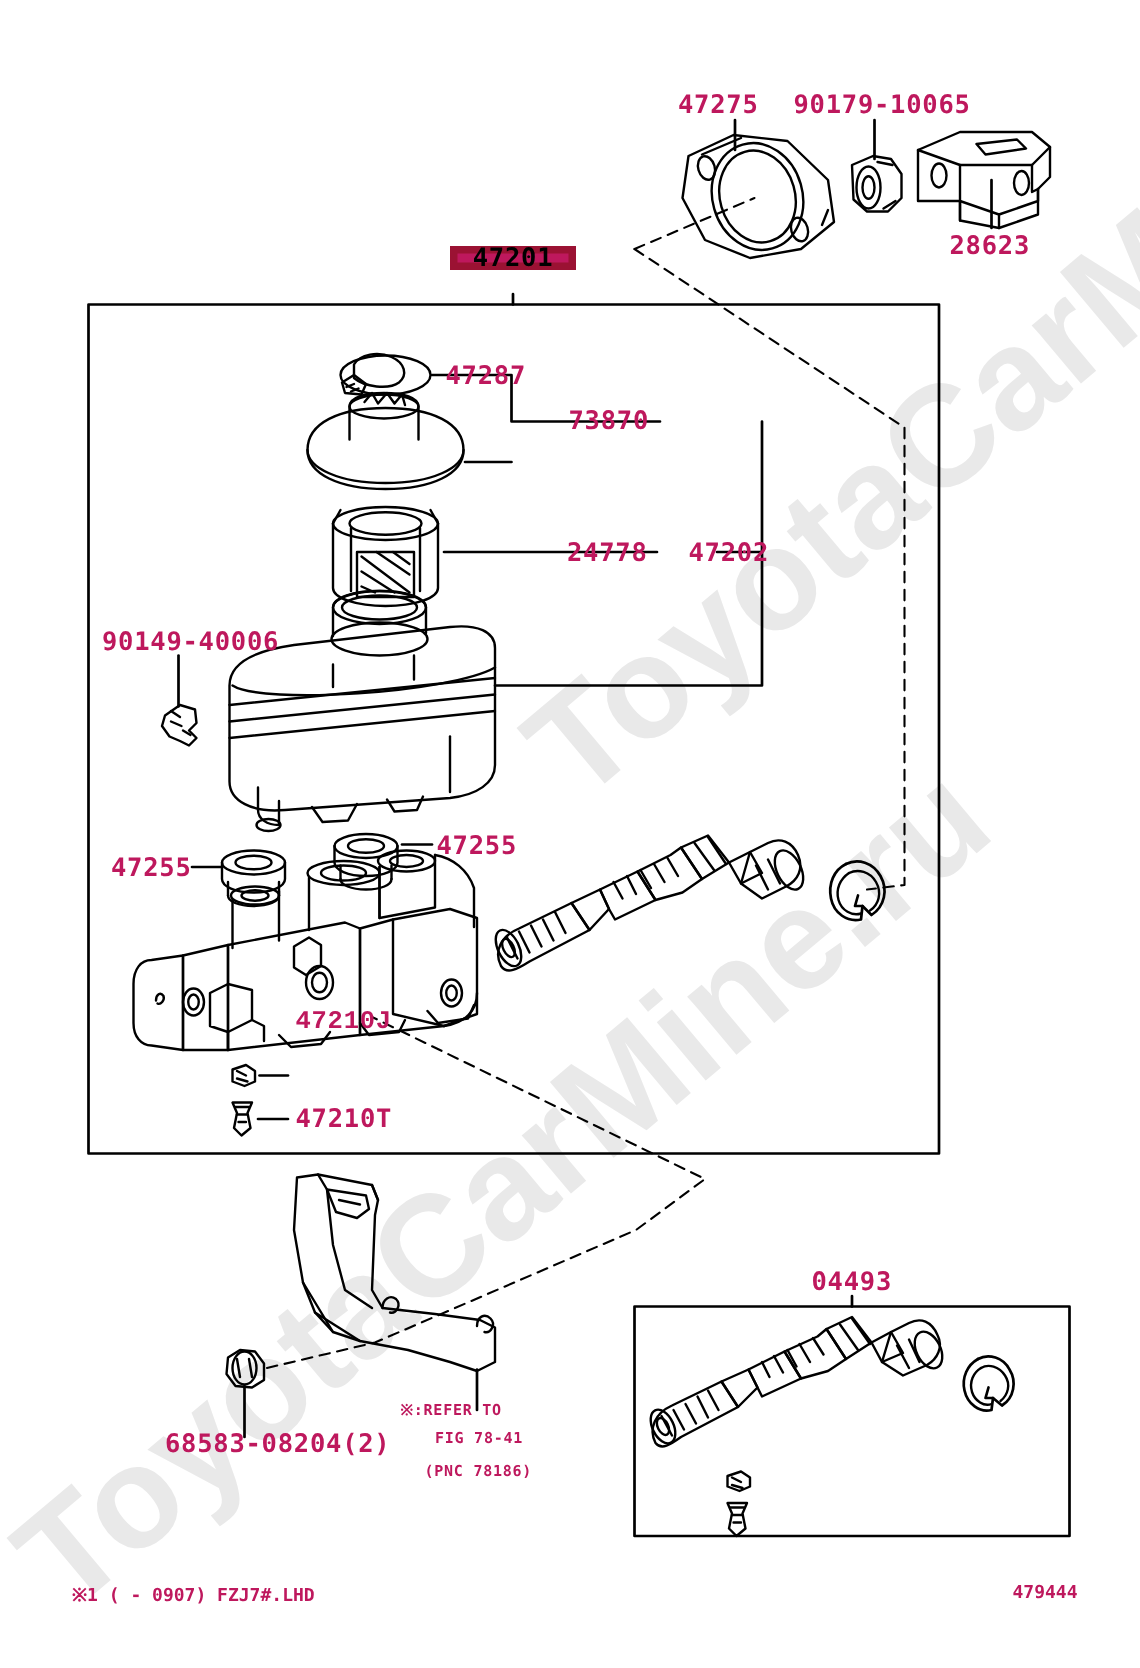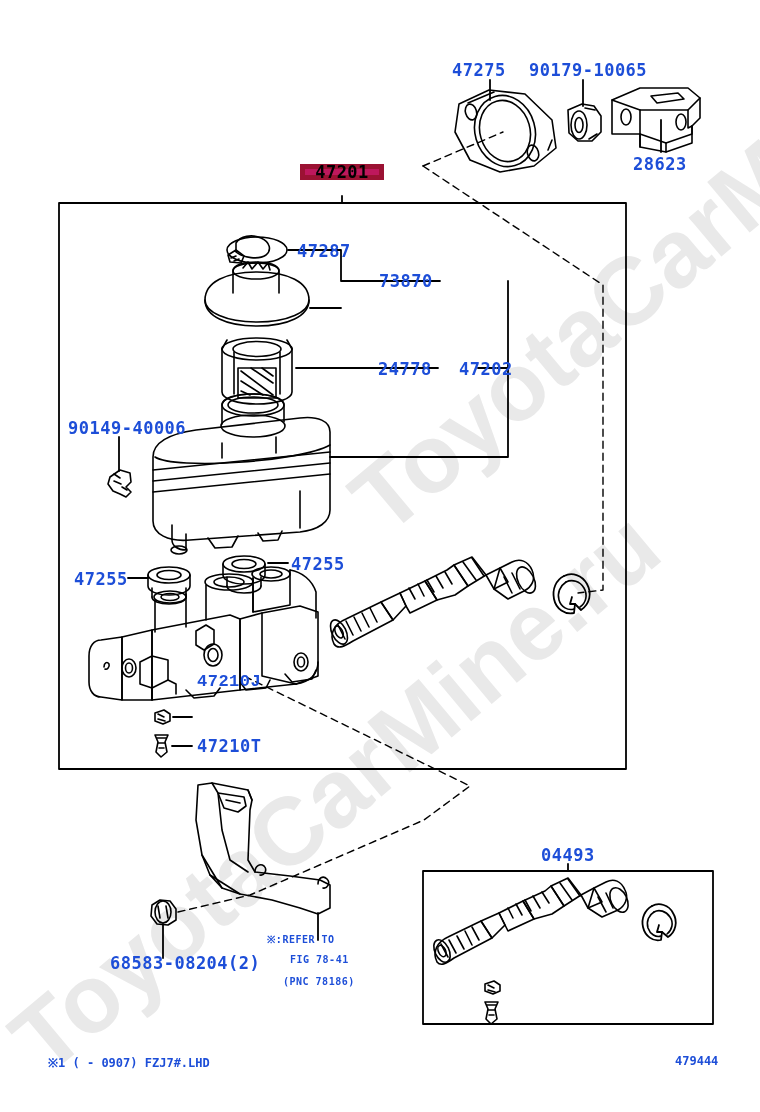--- a/index.html
+++ b/index.html
@@ -19,21 +19,21 @@
     user-select:none;
     pointer-events:none;
     z-index:0;
   }
   .wm1{left:-10px;top:1010px;font-size:96px;transform:rotate(-40deg);transform-origin:0 0;}
   .wm2{left:330px;top:470px;font-size:96px;transform:rotate(-40deg);transform-origin:0 0;}
   svg.layer{position:absolute;left:0;top:0;width:760px;height:1112px;z-index:2;}
   .lbl{
     position:absolute;z-index:3;white-space:nowrap;
     font-family:"DejaVu Sans Mono","Liberation Mono",monospace;
-    font-size:17px;font-weight:700;letter-spacing:0.5px;color:#1d4ed8;
+    font-size:17px;font-weight:700;letter-spacing:0.5px;color:#be185d;
   }
   .lbl.sm{font-size:10px;}
   .lbl.ft{font-size:12px;font-weight:700;letter-spacing:0px;}
   #pn-main{
     position:absolute;z-index:4;
     left:300px;top:164px;width:84px;height:16px;
     border:5px solid #9b1233;background:#be185d;
     box-sizing:border-box;
     display:flex;align-items:center;justify-content:center;
   }

